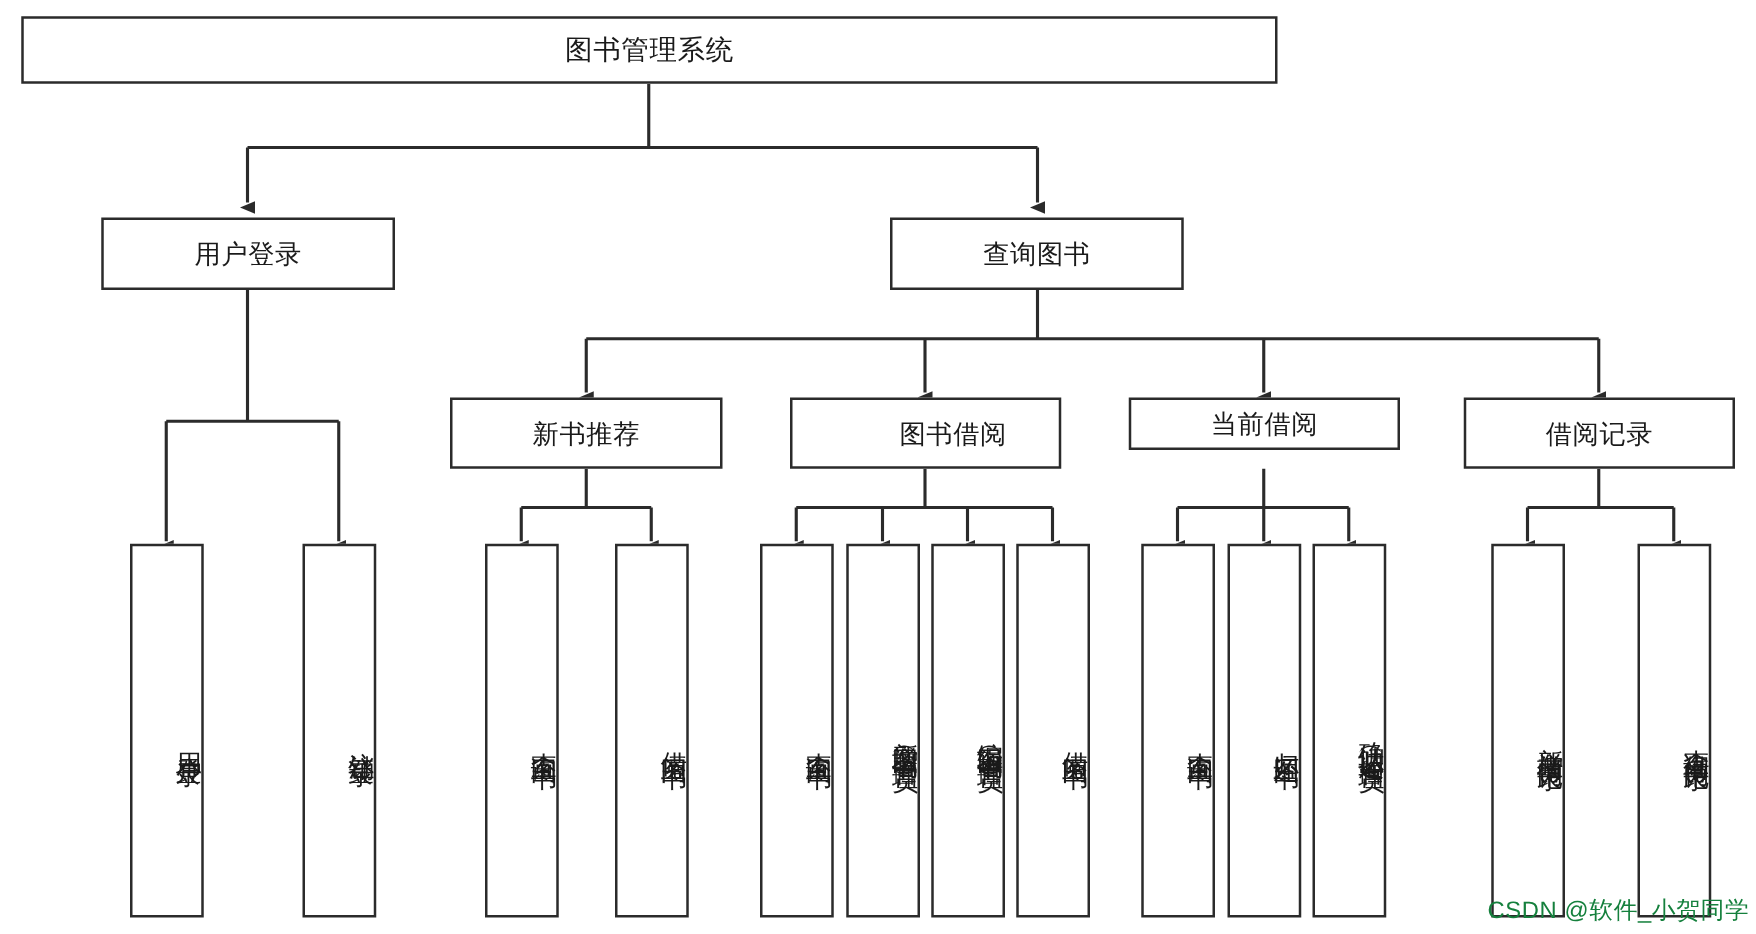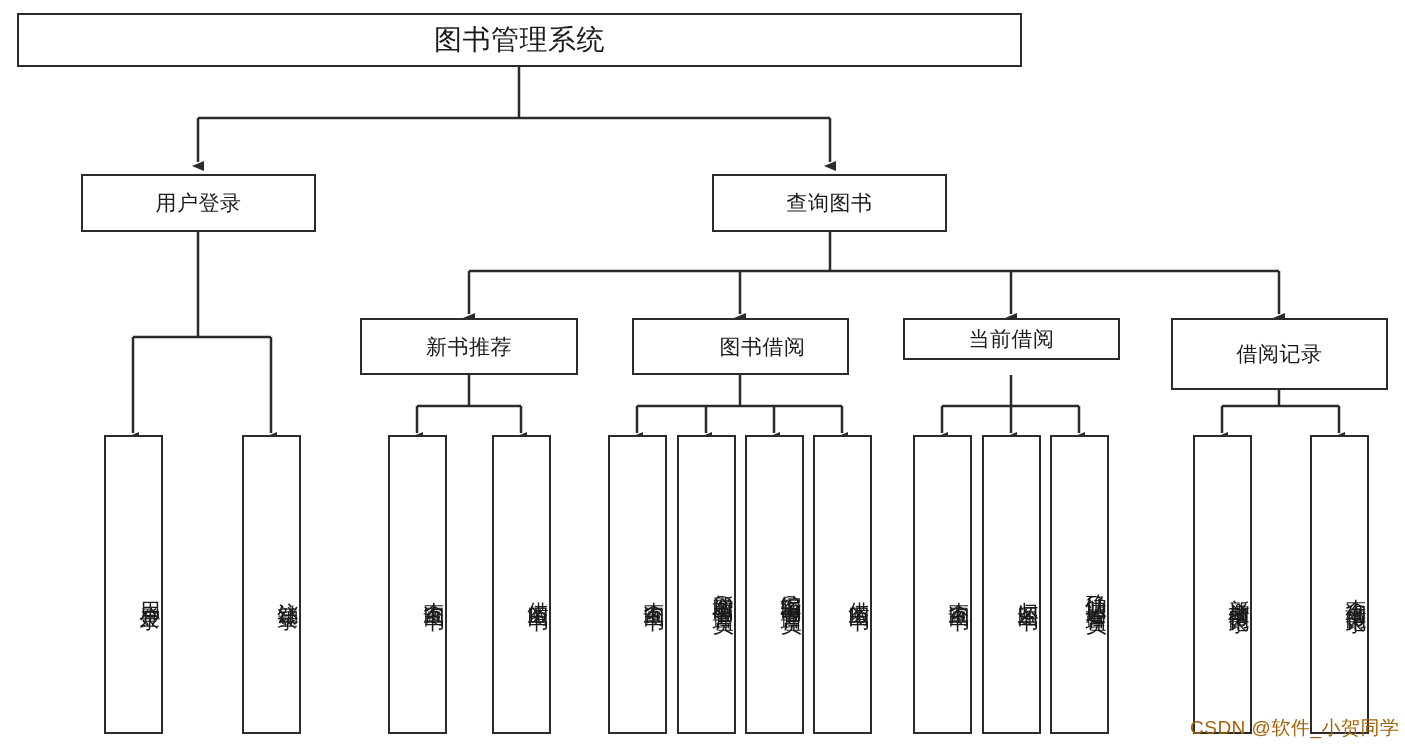--- a/index.html
+++ b/index.html
@@ -48,26 +48,26 @@
     justify-content: center;
     padding-top: 12px;
     line-height: 1.05;
   }
   .node.vert .vlabel {
     writing-mode: vertical-rl;
     text-orientation: upright;
     display: block;
   }
   .node.root {
-    font-size: 28px;
+    font-size: 22px;
   }
   .watermark {
     position: absolute;
     font-size: 19px;
-    color: #a16207;
+    color: #15803d;
     white-space: nowrap;
     letter-spacing: 0.5px;
   }
 </style>
 </head>
 <body>
 
 <div id="canvas">
 
   <svg id="edges" viewBox="0 0 1405 747">
@@ -133,21 +133,21 @@
 
   <div class="node horiz" style="left:360px; top:318px; width:218px; height:57px;">
     <span>新书推荐</span>
   </div>
   <div class="node horiz" style="left:632px; top:318px; width:217px; height:57px;padding-left:44px;">
     <span>图书借阅</span>
   </div>
   <div class="node horiz" style="left:903px; top:318px; width:217px; height:42px;">
     <span>当前借阅</span>
   </div>
-  <div class="node horiz" style="left:1171px; top:318px; width:217px; height:72px;">
+  <div class="node horiz" style="left:1171px; top:318px; width:217px; height:57px;">
     <span>借阅记录</span>
   </div>
 
   <div class="node vert" style="left:104px; top:435px; width:59px; height:299px;">
     <span class="vlabel">用户登录</span>
   </div>
   <div class="node vert" style="left:242px; top:435px; width:59px; height:299px;">
     <span class="vlabel">注销登录</span>
   </div>
 

